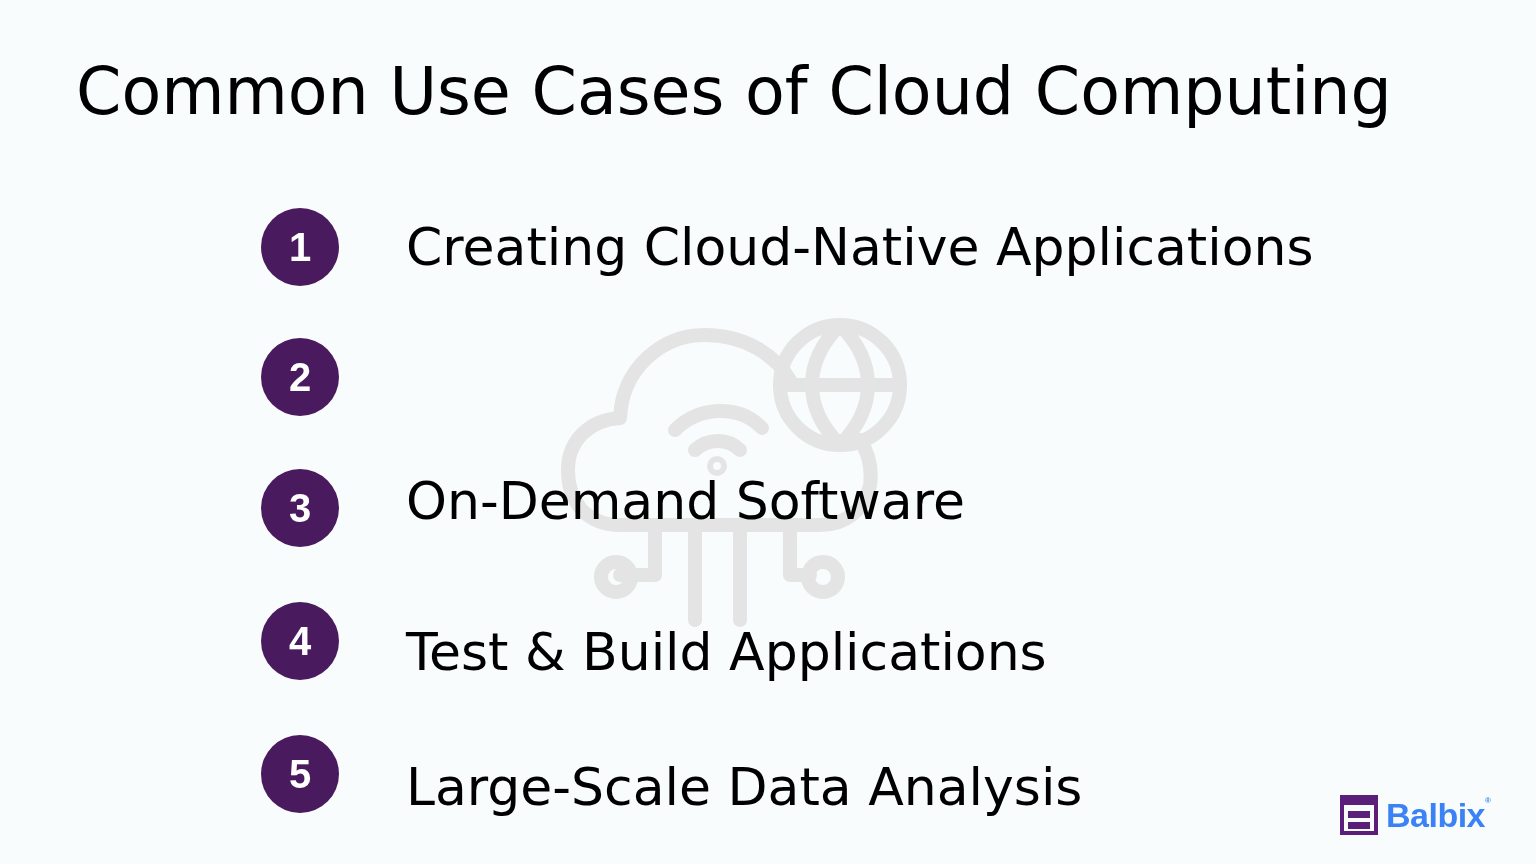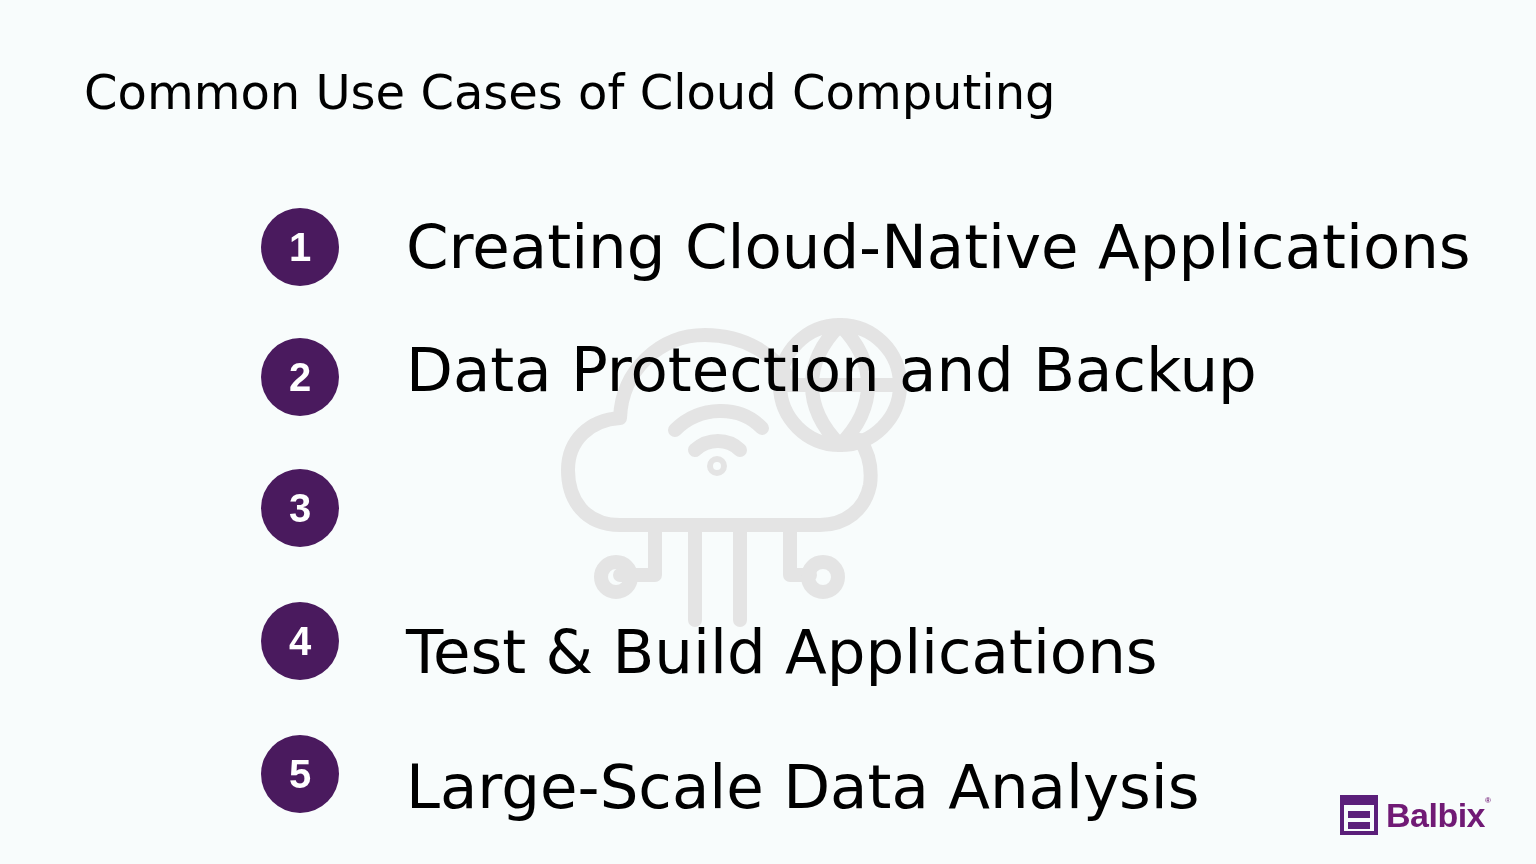--- a/index.html
+++ b/index.html
@@ -1,24 +1,24 @@
 <!DOCTYPE html>
 <html><head>
 <meta charset="utf-8">
 <style>
   html,body{margin:0;padding:0;}
   body{width:1536px;height:864px;background:#f8fcfc;position:relative;overflow:hidden;font-family:"DejaVu Sans","Liberation Sans",sans-serif;color:#000;}
-  .title{position:absolute;left:84px;top:52px;font-size:48px;font-weight:400;letter-spacing:0px;white-space:nowrap;line-height:80px;}
+  .title{position:absolute;left:76px;top:52px;font-size:65px;font-weight:400;letter-spacing:0px;white-space:nowrap;line-height:80px;}
   .bg-icon{position:absolute;left:540px;top:300px;width:380px;height:340px;z-index:0;}
   .item{position:absolute;left:261px;display:flex;align-items:center;z-index:1;}
   .badge{width:78px;height:78px;border-radius:50%;background:#4a1a5e;color:#fff;font-family:"Liberation Sans",sans-serif;font-weight:700;font-size:40px;display:flex;align-items:center;justify-content:center;flex:none;}
-  .label{margin-left:67px;font-size:61px;white-space:nowrap;line-height:60px;}
+  .label{margin-left:67px;font-size:52px;white-space:nowrap;line-height:60px;}
   .logo{position:absolute;left:1340px;top:795px;display:flex;align-items:center;}
   .logo-mark{width:38px;height:40px;position:relative;}
-  .logo-text{font-family:"Liberation Sans",sans-serif;font-weight:700;font-size:34px;margin-left:8px;letter-spacing:-0.5px;color:#701a75;}
+  .logo-text{font-family:"Liberation Sans",sans-serif;font-weight:700;font-size:34px;margin-left:8px;letter-spacing:-0.5px;color:#3b82f6;}
   .logo-reg{font-size:8px;vertical-align:top;}
 </style>
 </head>
 <body>
 
 <div class="title">Common Use Cases of Cloud Computing</div>
 
 <svg class="bg-icon" viewBox="0 0 380 340" fill="none" stroke="#e4e4e4" stroke-width="14" stroke-linecap="round" stroke-linejoin="round">
   <path d="M115 225 H80 C45 225 28 200 28 170 C28 140 50 120 80 118 C82 70 120 35 165 35 C205 35 235 55 250 80"></path>
   <path d="M320 140 C330 155 332 170 330 185 C325 210 305 225 280 225 H115"></path>
@@ -36,24 +36,24 @@
   <path d="M155 225 V320"></path>
   <path d="M200 225 V320"></path>
 </svg>
 
 <div class="item" style="top:208px;">
   <div class="badge">1</div>
   <div class="label">Creating Cloud-Native Applications</div>
 </div>
 <div class="item" style="top:338px;">
   <div class="badge">2</div>
-  <div class="label" style="margin-top:-14px;">Data Protection and Backup</div>
 </div>
 <div class="item" style="top:469px;">
   <div class="badge">3</div>
+  <div class="label" style="margin-top:-14px;">On-Demand Software</div>
 </div>
 <div class="item" style="top:600px;">
   <div class="badge">4</div>
   <div class="label" style="margin-top:22px;">Test &amp; Build Applications</div>
 </div>
 <div class="item" style="top:731px;">
   <div class="badge">5</div>
   <div class="label" style="margin-top:26px;">Large-Scale Data Analysis</div>
 </div>
 

